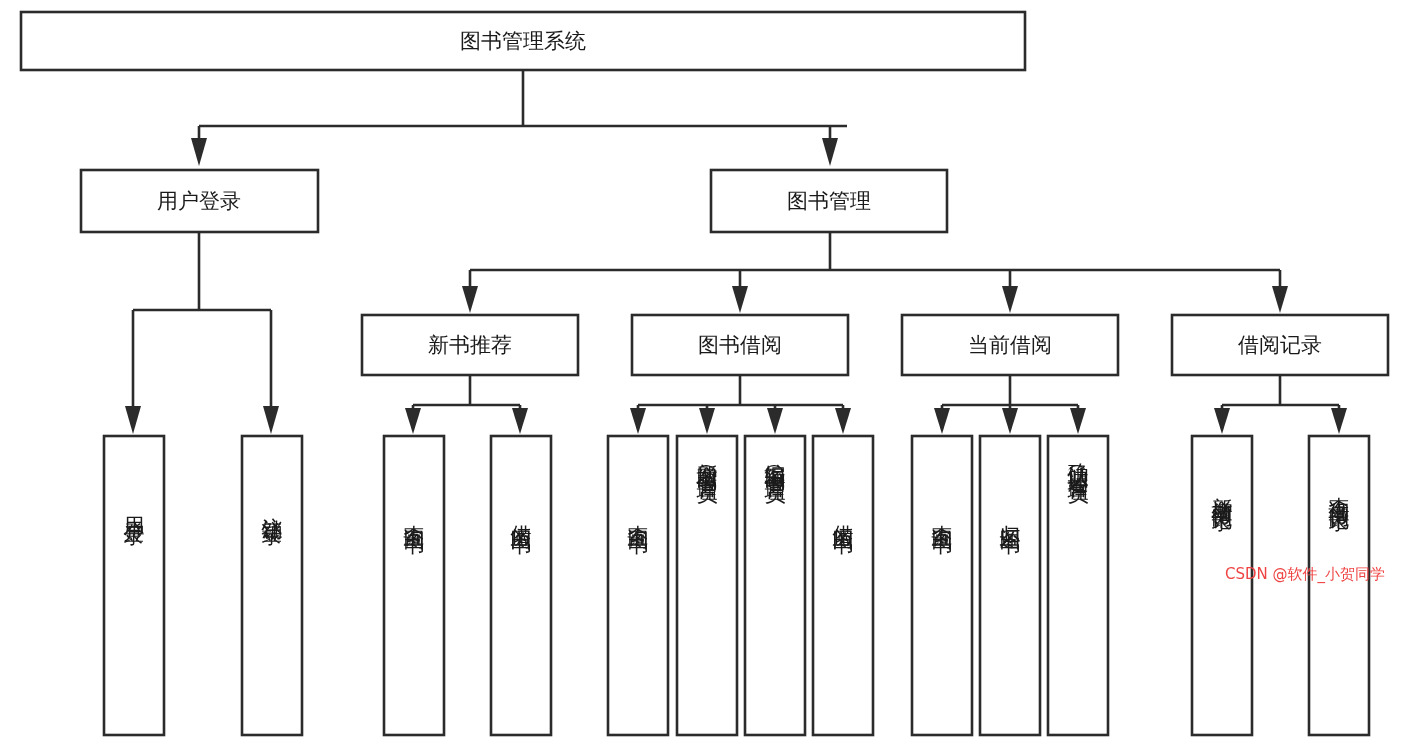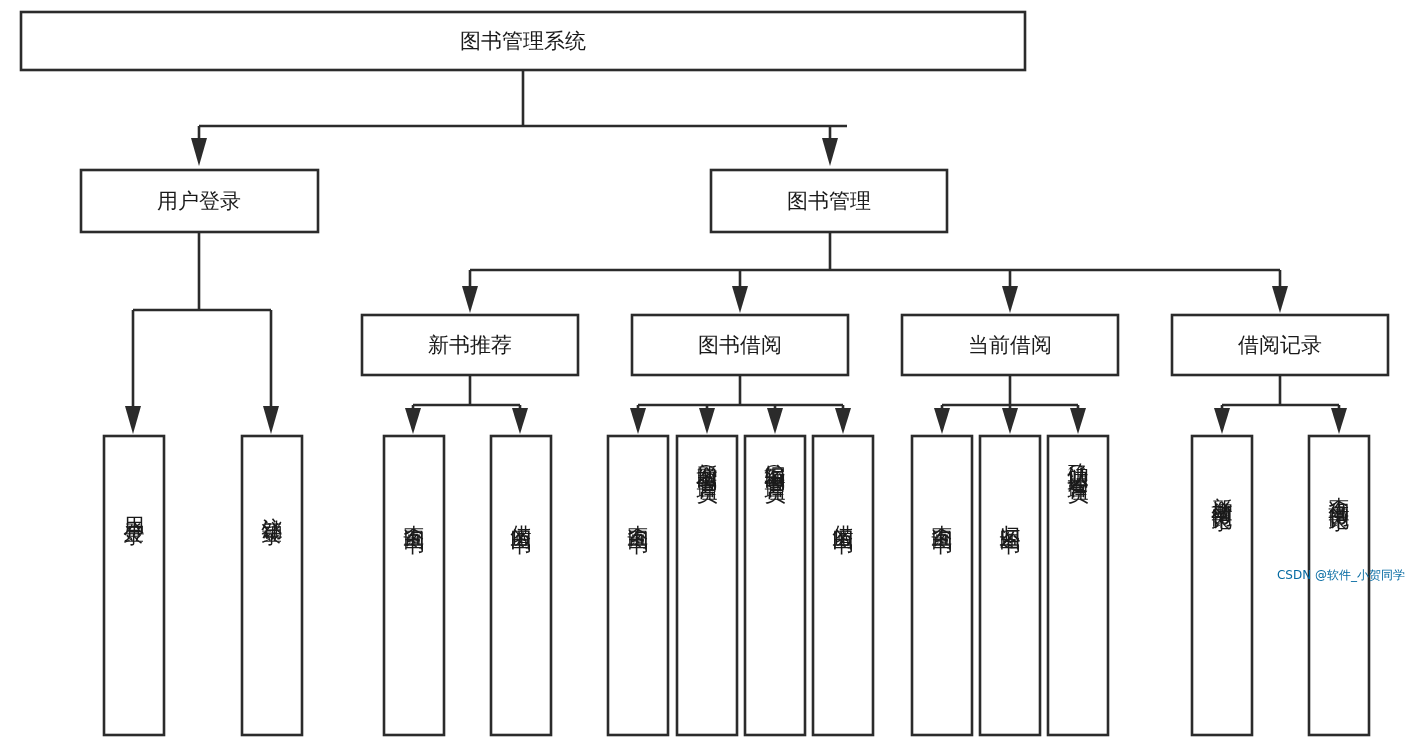--- a/index.html
+++ b/index.html
@@ -54,25 +54,25 @@
     font-family: "DejaVu Sans", "Liberation Sans", sans-serif;
     font-size: 21px;
     fill: #1a1a1a;
     writing-mode: vertical-rl;
     text-orientation: upright;
     glyph-orientation-vertical: 0;
     letter-spacing: 3px;
   }
   .watermark {
     position: absolute;
-    right: 0;
+    right: 20px;
     bottom: 6px;
     font-family: "DejaVu Sans", "Liberation Sans", sans-serif;
-    font-size: 12px;
-    color: #0369a1;
+    font-size: 15px;
+    color: #ef4444;
     white-space: nowrap;
     user-select: none;
   }
 </style>
 </head>
 <body>
 
 <div id="diagram-root">
 
   <svg id="tree-svg" viewBox="0 0 1405 747" xmlns="http://www.w3.org/2000/svg">

